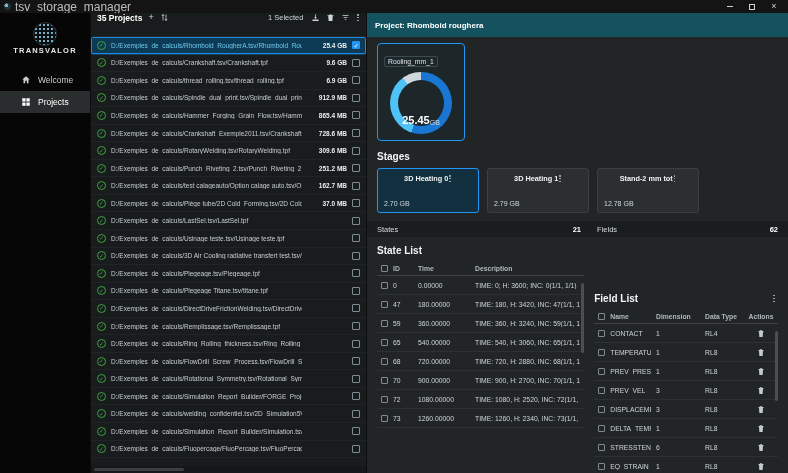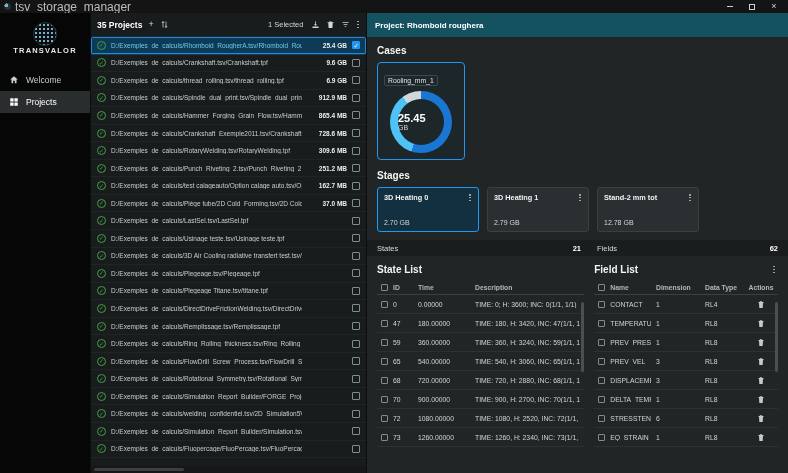--- a/index.html
+++ b/index.html
@@ -18,29 +18,29 @@
   .max-glyph { width:6px; height:6px; border:1px solid #cfcfcf; }
 
   .body { flex:1; display:flex; min-height:0; }
 
   
   .sidebar { width:90px; background:#060606; flex:0 0 auto; display:flex; flex-direction:column; }
   .brand { padding:9px 0 10px; display:flex; flex-direction:column; align-items:center; }
   .brand-logo { width:24px; height:24px; border-radius:50%; background-color:#0b0f11; background-image:radial-gradient(#7fb3c8 0.7px, transparent 1px); background-size:4px 4px; border:1px solid #24343c; }
   .brand-name { font-size:7.5px; font-weight:bold; letter-spacing:1.2px; color:#e8e8e8; }
   .nav { display:flex; flex-direction:column; margin-top:4px; }
-  .nav-item { display:flex; align-items:center; gap:7px; padding:6px 9px; color:#c9cfd2; font-size:8.5px; cursor:default; }
+  .nav-item { display:flex; align-items:center; gap:7px; padding:6px 21px; color:#c9cfd2; font-size:8.5px; cursor:default; }
   .nav-item.active { background:#2a2d2e; color:#ffffff; }
   .nav-icon { width:10px; height:10px; flex:0 0 auto; display:flex; }
   .nav-icon svg { width:10px; height:10px; fill:#c9cfd2; }
   .nav-item.active .nav-icon svg { fill:#ffffff; }
 
   
   .list-panel { width:277px; flex:0 0 auto; background:#191c1d; border-left:1px solid #0c0d0e; border-right:1px solid #0c0d0e; display:flex; flex-direction:column; min-height:0; }
-  .list-header { height:24px; flex:0 0 auto; display:flex; align-items:center; padding:0 6px; gap:6px; border-bottom:1px solid #26292b; }
+  .list-header { height:24px; flex:0 0 auto; display:flex; align-items:flex-start; padding:0 6px; gap:6px; border-bottom:1px solid #26292b; }
   .lh-count { font-size:8.5px; font-weight:bold; color:#ffffff; }
   .lh-icon { color:#cfd8dc; font-size:9px; line-height:9px; display:flex; align-items:center; }
   .lh-icon svg { width:9px; height:9px; fill:none; stroke:#cfd8dc; stroke-width:2; }
   .lh-icon svg.filled { fill:#cfd8dc; stroke:none; }
   .lh-spacer { flex:1; }
   .lh-selected { font-size:7.5px; color:#cfd8dc; margin-right:2px; }
   .list-rows { flex:1; overflow:hidden; }
   .prow { display:flex; align-items:center; height:17.55px; padding:0 6px; gap:5px; border-bottom:1px solid rgba(255,255,255,0.035); }
   .prow.selected { background:#0d3a55; box-shadow:inset 0 0 0 1px #1e88e5; border-radius:2px; }
   .pcheck { width:9px; height:9px; flex:0 0 auto; border:1px solid #43a047; border-radius:50%; color:#43a047; font-size:6px; line-height:8px; display:flex; align-items:center; justify-content:center; }
@@ -55,42 +55,42 @@
 
   
   .detail-panel { flex:1; display:flex; flex-direction:column; background:#212526; min-width:0; }
   .proj-header { height:17px; flex:0 0 auto; background:#15525f; color:#ffffff; font-size:8px; font-weight:bold; display:flex; align-items:center; padding:12px 8px; }
   .detail-body { flex:1; padding:6px 10px 4px 10px; display:flex; flex-direction:column; min-height:0; }
   .section-title { font-size:10px; font-weight:bold; color:#f2f4f5; margin:2px 0 6px; }
 
   .case-card { width:88px; background:#1d2629; border:1px solid #2196f3; border-radius:4px; padding:6px; margin-bottom:8px; }
   .case-name { font-size:6.8px; color:#dfe6e9; border:1px solid #3a4a52; border-radius:2px; padding:1px 3px; display:inline-block; margin-bottom:5px; }
   .donut { width:62px; height:62px; border-radius:50%; margin:0 auto; position:relative; }
-  .donut-hole { position:absolute; inset:8px; border-radius:50%; background:#1d2629; display:flex; flex-direction:column; align-items:flex-start; justify-content:center; }
+  .donut-hole { position:absolute; inset:8px; border-radius:50%; background:#1d2629; display:flex; flex-direction:row; align-items:flex-end; justify-content:center; }
   .donut-val { font-size:11px; font-weight:bold; color:#ffffff; line-height:11px; }
   .donut-unit { font-size:7px; color:#cfd8dc; }
 
   .stage-row { display:flex; gap:8px; margin-bottom:8px; }
   .stage-card { width:102px; height:45px; background:#2b2f31; border:1px solid #3a3f42; border-radius:3px; padding:5px 6px; display:flex; flex-direction:column; justify-content:space-between; }
   .stage-card.selected { background:#12303f; border-color:#2196f3; }
-  .stage-top { display:flex; align-items:flex-start; justify-content:space-between; }
+  .stage-top { display:flex; align-items:flex-start; justify-content:center; }
   .stage-name { font-size:7.3px; font-weight:bold; color:#f0f3f4; }
   .stage-size { font-size:7px; color:#cfd8dc; }
   .kebab { display:inline-flex; flex-direction:column; gap:1.3px; padding:1px; }
   .kebab i { width:1.6px; height:1.6px; background:#aeb8bd; border-radius:50%; }
 
   .counts-row { height:16px; flex:0 0 auto; background:#1a1d1e; display:flex; align-items:center; margin:0 -10px 6px; padding:0 10px; font-size:7.5px; color:#d5dbde; }
   .counts-left { flex:53; display:flex; justify-content:space-between; padding-right:16px; }
   .counts-right { flex:47; display:flex; justify-content:space-between; }
   .count-val { font-weight:bold; color:#ffffff; }
 
   .lists-row { flex:1; display:flex; gap:10px; min-height:0; }
   .table-panel { display:flex; flex-direction:column; min-width:0; position:relative; }
   .table-panel.state { flex:53; }
-  .table-panel.field { flex:47; }
+  .table-panel.field { flex:47;margin-top:48px; }
   .tp-header { display:flex; align-items:center; justify-content:space-between; padding:2px 2px 6px 0; }
   .tp-title { font-size:10px; font-weight:bold; color:#f2f4f5; }
   .thead { display:flex; align-items:center; gap:5px; padding:3px 4px; border-bottom:1px solid #3a4043; font-size:6.8px; font-weight:bold; color:#aeb8bd; }
   .trow { display:flex; align-items:center; gap:5px; padding:0 4px; height:19px; border-bottom:1px solid #2c3133; font-size:6.8px; color:#cfd6d9; }
   .cbox { width:7px; height:7px; flex:0 0 auto; border:1px solid #7f8c92; border-radius:1px; }
   .col-id { width:20px; flex:0 0 auto; }
   .col-time { width:52px; flex:0 0 auto; }
   .col-desc { flex:1; white-space:nowrap; overflow:hidden; }
   .col-name { flex:1; white-space:nowrap; overflow:hidden; }
   .col-dim { width:44px; flex:0 0 auto; }
@@ -355,21 +355,20 @@
       <div class="hscroll">
           <div class="hscroll-thumb"></div>
         </div>
     </section>
 
     <section class="detail-panel">
       <div class="proj-header">Project: Rhomboid roughera</div>
 
       <div class="detail-body">
 
-        <div class="section-title">Cases</div>
         <div class="case-card">
           <span class="case-name">Rooling_mm_1</span>
           <div class="donut" style="background: conic-gradient(rgb(25, 118, 210) 0%, rgb(25, 118, 210) 55%, rgb(79, 195, 247) 55%, rgb(79, 195, 247) 90%, rgb(207, 216, 220) 90%, rgb(207, 216, 220) 100%);">
             <div class="donut-hole">
               <span class="donut-val">25.45</span>
               <span class="donut-unit">GB</span>
             </div>
           </div>
         </div>
 

